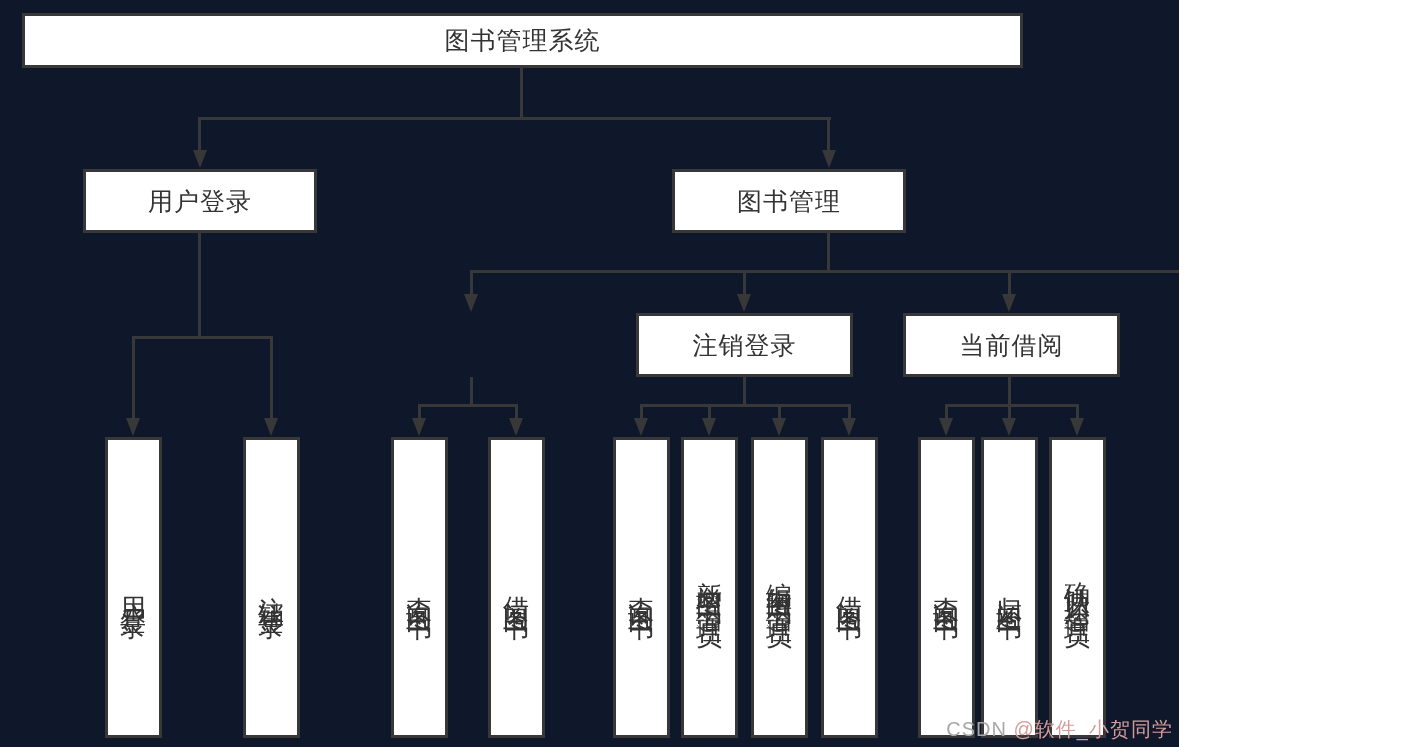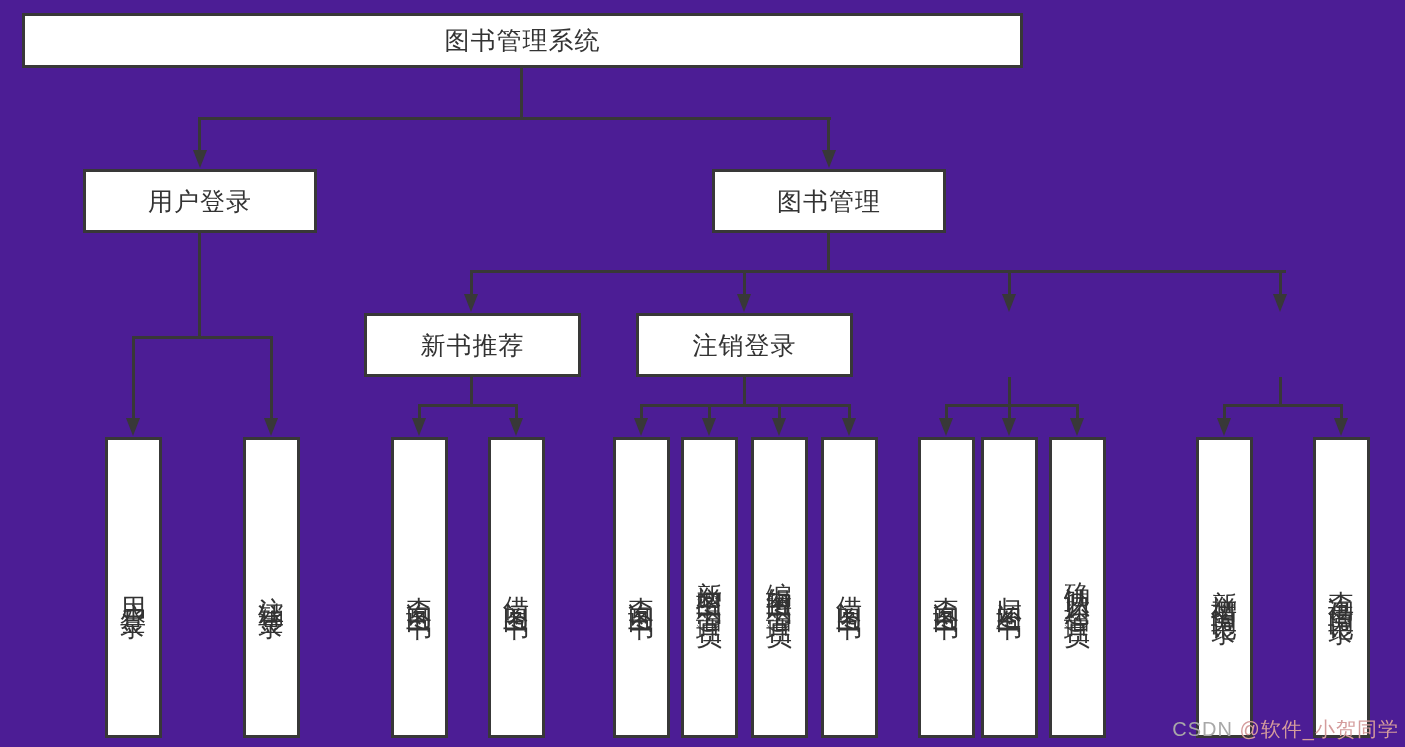--- a/index.html
+++ b/index.html
@@ -1,17 +1,17 @@
 <!DOCTYPE html>
 <html><head>
 <meta charset="utf-8">
 <style>
   html,body{margin:0;padding:0;background:#ffffff;}
   .canvas{
-    position:relative;width:1405px;height:747px;background:#4c1d95;overflow:hidden;
+    position:relative;width:1179px;height:747px;background:#0f172a;overflow:hidden;
     font-family:"Liberation Sans","DejaVu Sans",sans-serif;color:#333333;
   }
   .box{
     position:absolute;box-sizing:border-box;border:3px solid #383838;background:#ffffff;
     display:flex;align-items:center;justify-content:center;
   }
   .box-h span{
     font-size:25px;letter-spacing:1px;color:#333333;white-space:nowrap;
   }
   .box-v span{
@@ -35,29 +35,29 @@
 
 <div class="canvas">
 
   <div class="box box-h" style="left:22px;top:13px;width:1001px;height:55px">
     <span>图书管理系统</span>
   </div>
 
   <div class="box box-h" style="left:83px;top:169px;width:234px;height:64px">
     <span>用户登录</span>
   </div>
-  <div class="box box-h" style="left:712px;top:169px;width:234px;height:64px">
+  <div class="box box-h" style="left:672px;top:169px;width:234px;height:64px">
     <span>图书管理</span>
   </div>
 
-  <div class="box box-h" style="left:364px;top:313px;width:217px;height:64px">
-    <span>新书推荐</span>
-  </div>
   <div class="box box-h" style="left:636px;top:313px;width:217px;height:64px">
     <span>注销登录</span>
+  </div>
+  <div class="box box-h" style="left:903px;top:313px;width:217px;height:64px">
+    <span>当前借阅</span>
   </div>
 
   <div class="box box-v" style="left:105px;top:437px;width:57px;height:301px">
     <span>用户登录</span>
   </div>
   <div class="box box-v" style="left:243px;top:437px;width:57px;height:301px">
     <span>注销登录</span>
   </div>
   <div class="box box-v" style="left:391px;top:437px;width:57px;height:301px">
     <span>查询图书</span>

